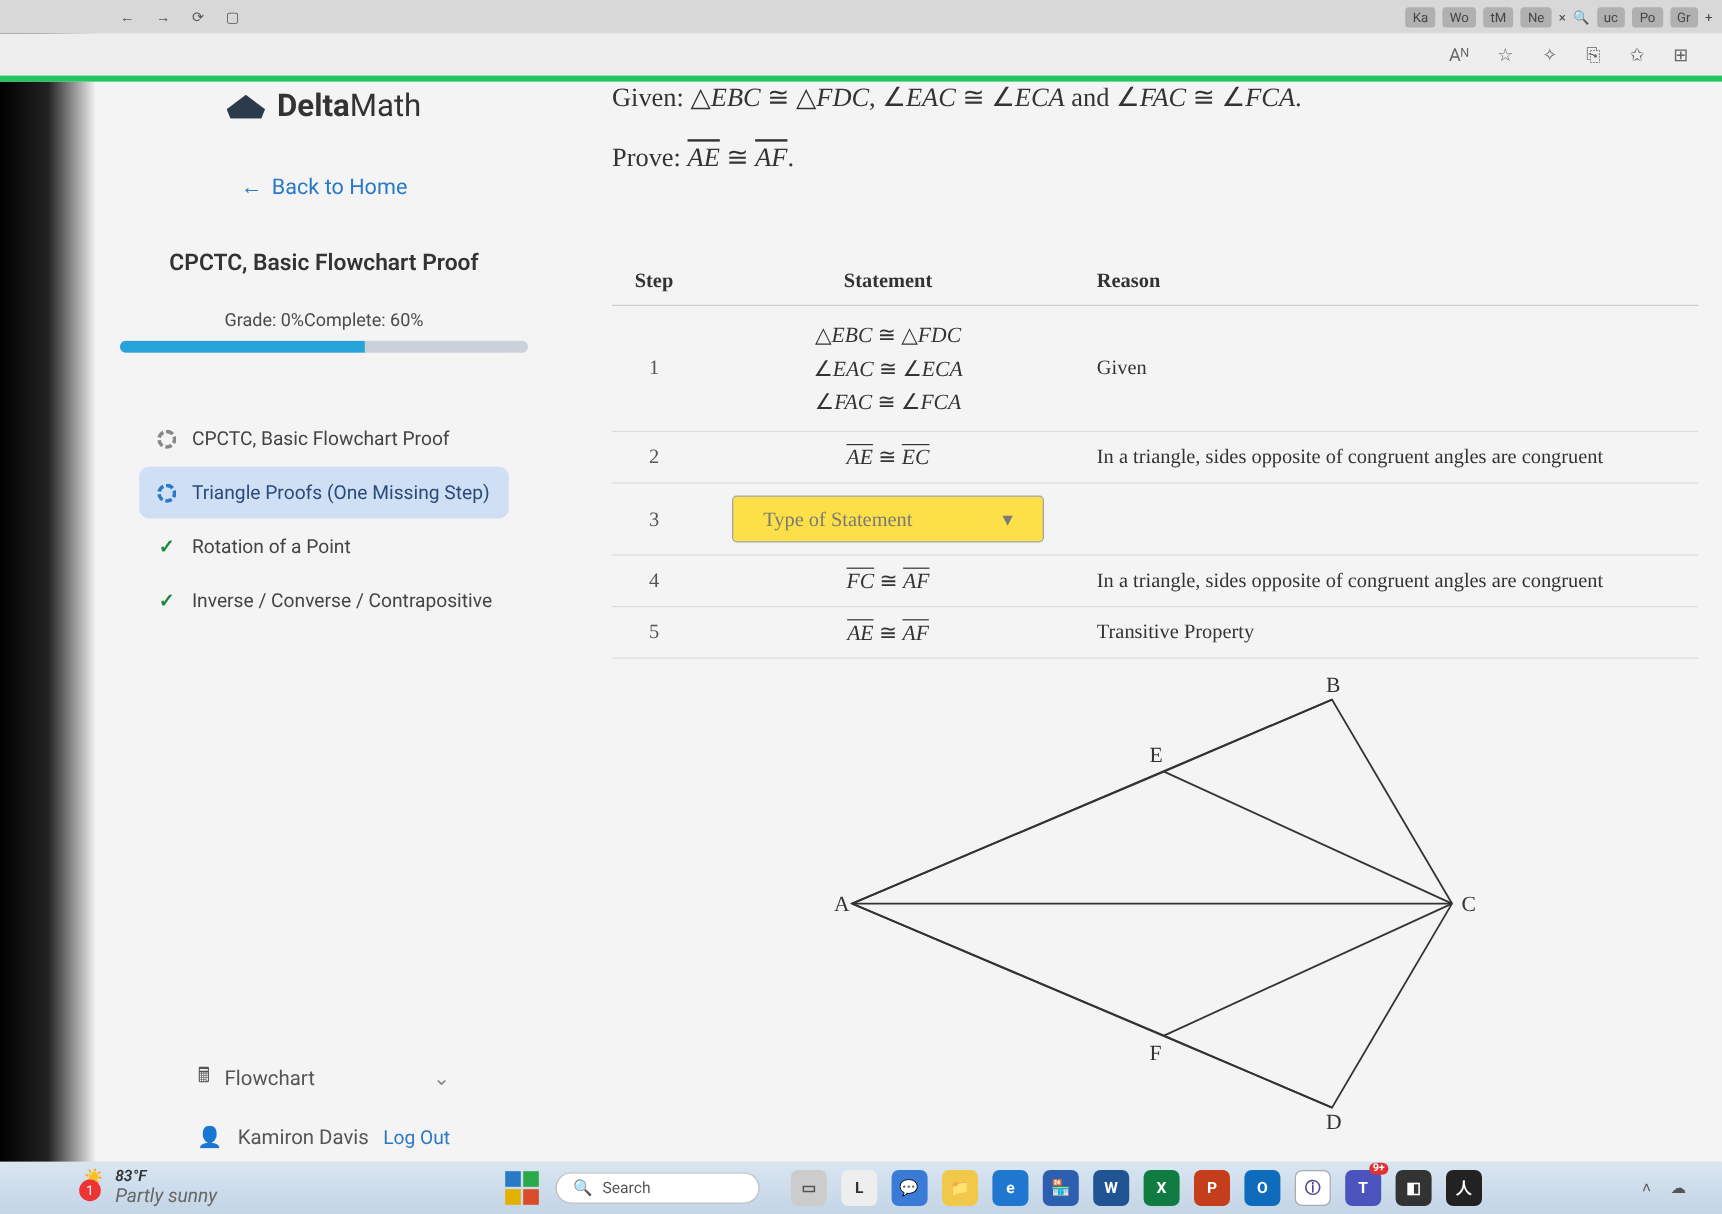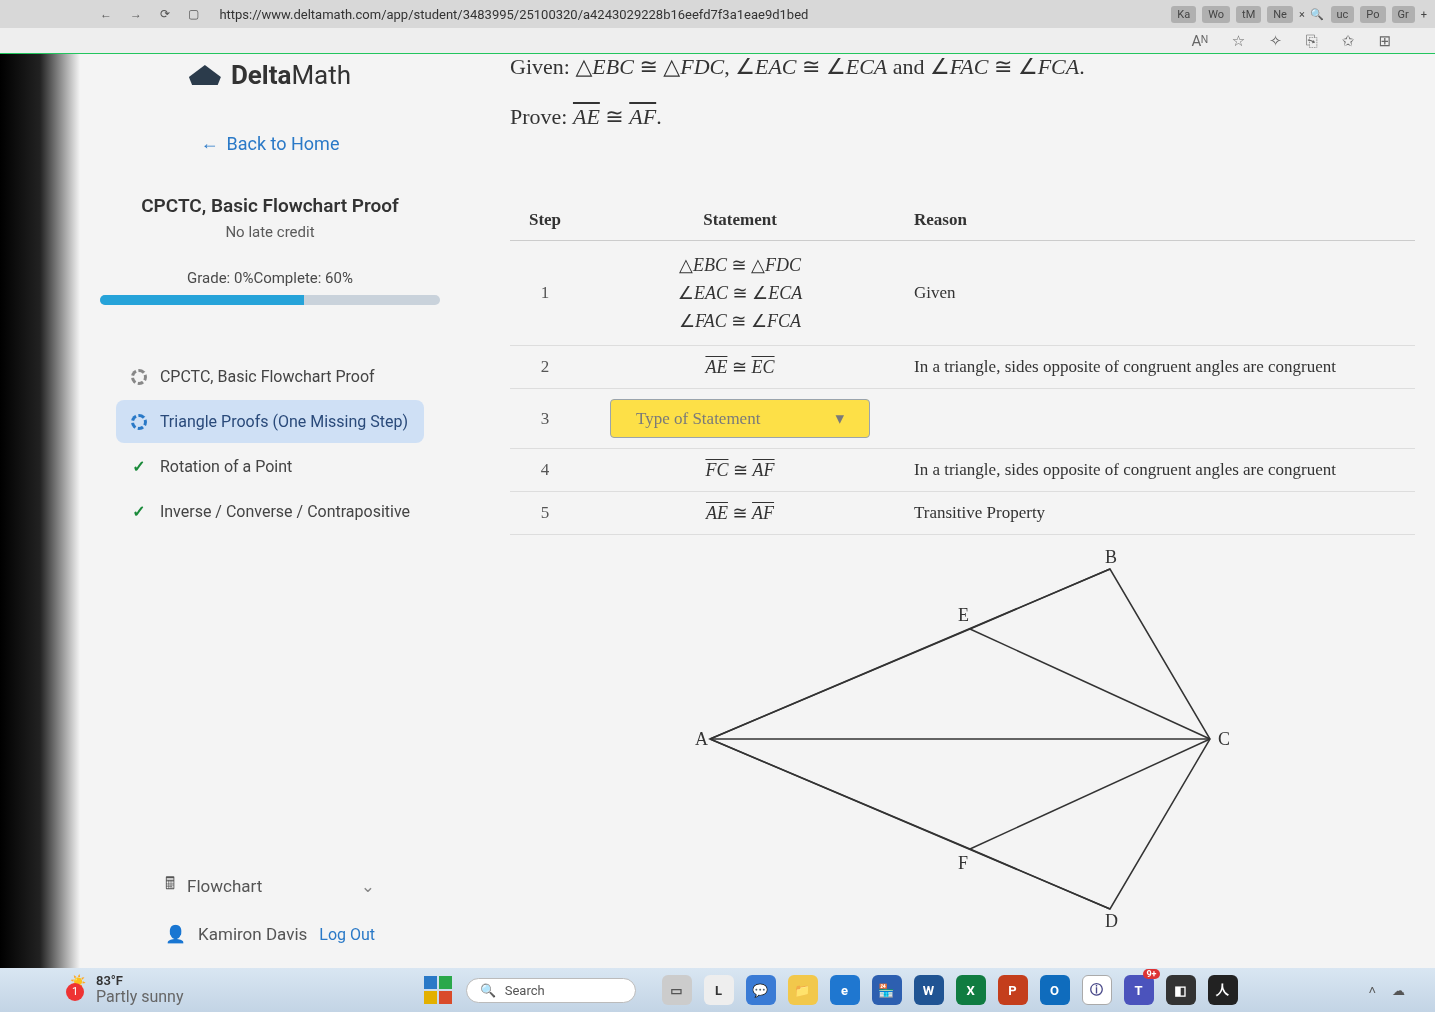--- a/index.html
+++ b/index.html
@@ -31,23 +31,23 @@
   .chrome .url { margin-left: 20px; color:#333; font-size:13px; }
   .chrome .tabs-right {
     margin-left:auto; display:flex; align-items:center; gap:6px; padding-right:8px;
     font-size:11px; color:#444;text-align:right;
   }
   .chrome .tab {
     background:#b0b0b0; padding:2px 6px; border-radius:3px;
   }
 
   .second-bar {
-    height:26px; background:#eee; border-bottom:1px solid #22c55e;
+    height:40px; background:#eee; border-bottom:5px solid #22c55e;
     display:flex; justify-content:flex-end; align-items:center;
-    gap:24px; padding-right:44px; color:#666; font-size:15px;
+    gap:24px; padding-right:28px; color:#666; font-size:15px;
     position:relative; z-index:2;
   }
 
   
   .app {
     display:flex; height: calc(100% - 28px - 26px - 44px);
     position: relative; z-index:2;
   }
   .sidebar {
     width: 470px;
@@ -150,21 +150,21 @@
     font-size:13px; color:#333;
     z-index:3;
     padding-left:70px;
   }
   .weather { display:flex; align-items:center; gap:8px;}
   .weather .badge {
     width:18px;height:18px;border-radius:50%;background:#e33;color:#fff;
     font-size:11px;display:flex;align-items:center;justify-content:center;
     position:relative; left:-4px; top:-6px;
   }
-  .weather .txt { line-height:1.1;}
+  .weather .txt { line-height:1.1;font-style:italic;}
   .weather .deg { font-weight:600;}
   .weather .cond { font-size:16px; color:#666;}
   .tb-center { margin-left:240px; display:flex; align-items:center; gap:14px;}
   .win-btn {
     width:28px;height:28px;display:grid;grid-template-columns:1fr 1fr;grid-template-rows:1fr 1fr;gap:2px;
   }
   .win-btn span{ background:#2a79c7;}
   .win-btn span:nth-child(2){background:#2aa84a;}
   .win-btn span:nth-child(3){background:#e3b000;}
   .win-btn span:nth-child(4){background:#d94b2a;}
@@ -185,21 +185,20 @@
 
 <div class="black-edge"></div>
 
 <div class="chrome">
   <div class="nav">
     <span>←</span>
     <span>→</span>
     <span>⟳</span>
     <span>▢</span>
   </div>
-  <div class="url">https://www.deltamath.com/app/student/3483995/25100320/a4243029228b16eefd7f3a1eae9d1bed</div>
   <div class="tabs-right">
     <span class="tab">Ka</span>
     <span class="tab">Wo</span>
     <span class="tab">tM</span>
     <span class="tab">Ne</span>
     <span>×</span>
     <span>🔍</span>
     <span class="tab">uc</span>
     <span class="tab">Po</span>
     <span class="tab">Gr</span>
@@ -225,21 +224,20 @@
         <b>Delta</b><span>Math</span>
       </span>
     </div>
 
     <div class="back-link">
       <span>←</span>
       <span>Back to Home</span>
     </div>
 
     <div class="assign-title">CPCTC, Basic Flowchart Proof</div>
-    <div class="assign-sub">No late credit</div>
 
     <div class="grade-row">
       <span>Grade: 0%</span>
       <span>Complete: 60%</span>
     </div>
     <div class="progress">
       <div class="fill" style="width: 60%;"></div>
     </div>
 
     <div class="task-list">

